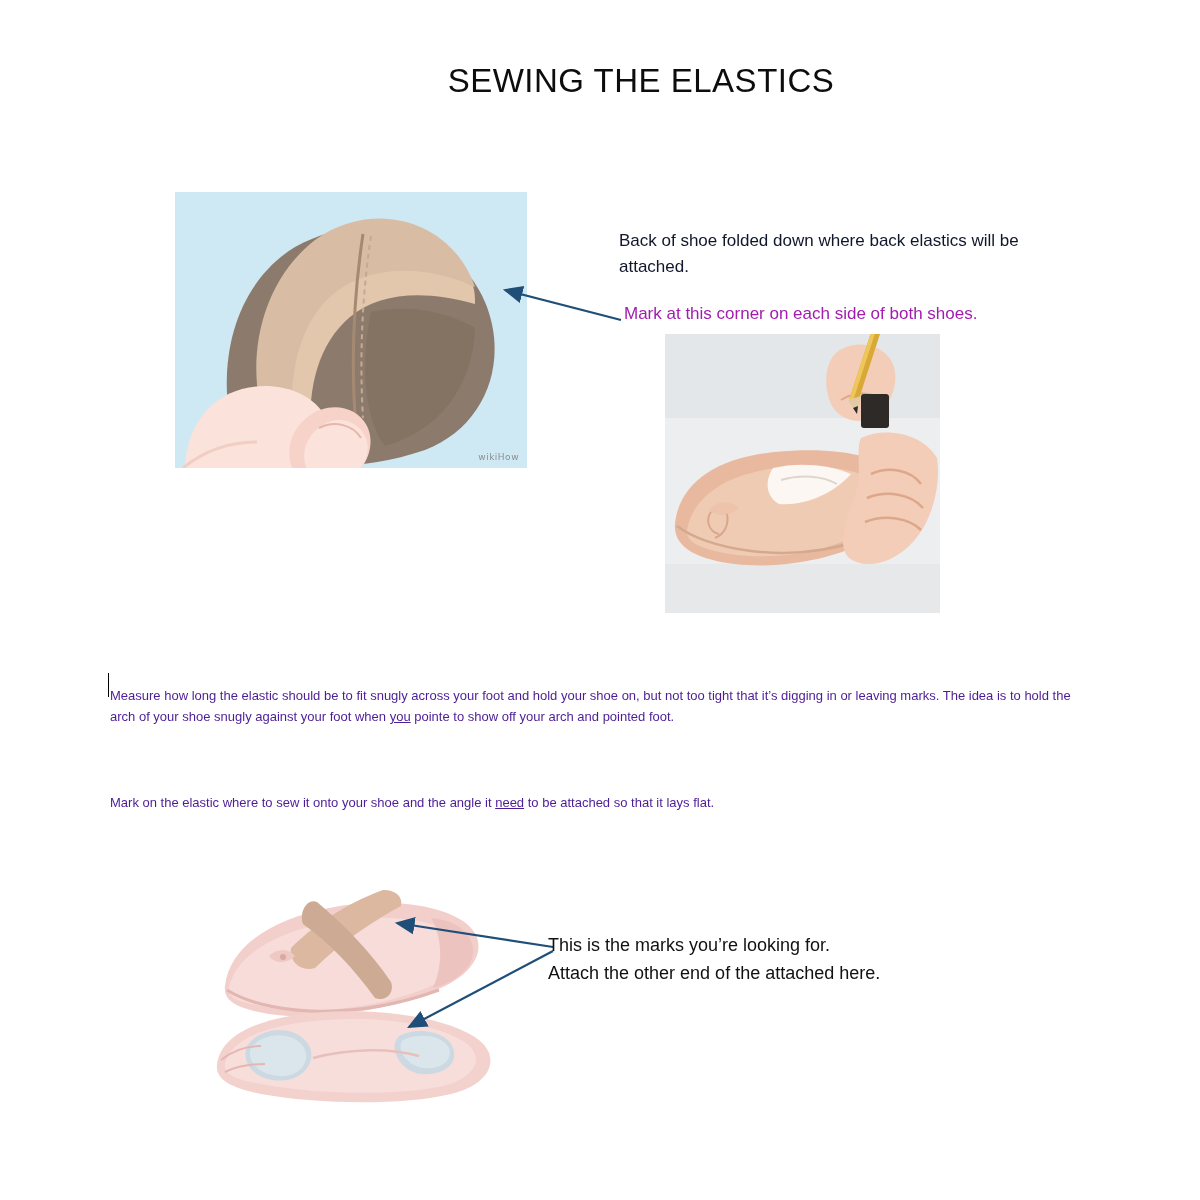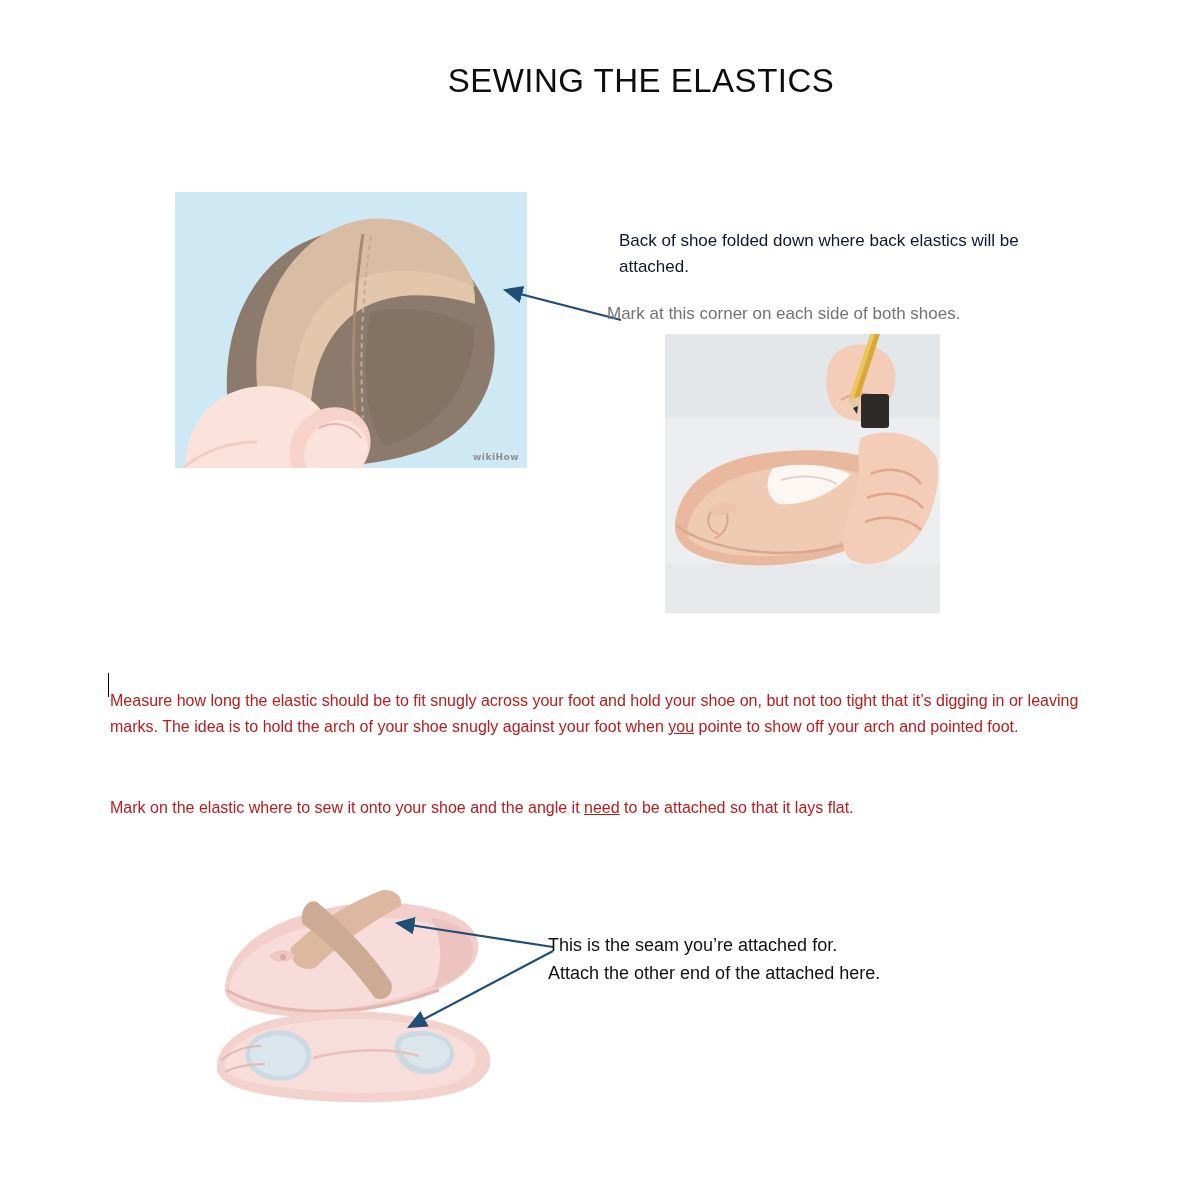--- a/index.html
+++ b/index.html
@@ -36,21 +36,20 @@
 
   
   .fig-heel {
     position: absolute;
     left: 175px;
     top: 192px;
     width: 352px;
     height: 276px;
     background: #cfe9f4;
     overflow: hidden;
-    font-weight: bold;
   }
   .heel-svg { display:block; width:100%; height:100%; }
   .wikihow {
     position: absolute;
     right: 8px;
     bottom: 6px;
     font-size: 9px;
     color: #8f8f8f;
     letter-spacing: 0.5px;
     font-family: "DejaVu Sans", sans-serif;
@@ -61,26 +60,26 @@
     position: absolute;
     left: 619px;
     top: 228px;
     width: 432px;
     font-size: 17px;
     line-height: 1.55;
     color: #0f172a;
   }
   .cap-2 {
     position: absolute;
-    left: 607px;
+    left: 624px;
     top: 301px;
     width: 432px;
     font-size: 17px;
     line-height: 1.55;
-    color: #737373;
+    color: #a21caf;
   }
 
   
   .arrow-1 {
     position: absolute;
     left: 495px;
     top: 280px;
     width: 130px;
     height: 50px;
   }
@@ -93,23 +92,23 @@
     width: 275px;
     height: 279px;
     overflow: hidden;
     background: #e9ecee;
   }
   .fig-pencil svg { display:block; width:100%; height:100%; }
 
   
   .para {
     position: absolute;
-    font-size: 16px;
+    font-size: 13px;
     line-height: 1.62;
-    color: #b91c1c;
+    color: #4c1d95;
   }
   .para-1 {
     left: 110px;
     top: 672px;
     width: 975px;
   }
   .para-2 {
     left: 110px;
     top: 779px;
     width: 975px;
@@ -271,17 +270,17 @@
     <defs>
       <marker id="ah2" markerWidth="10" markerHeight="10" refX="8" refY="4" orient="auto">
         <path d="M0,0 L9,4 L0,8 z" fill="#1f4e79"></path>
       </marker>
     </defs>
     <line x1="168" y1="42" x2="12" y2="18" stroke="#1f4e79" stroke-width="2.2" marker-end="url(#ah2)"></line>
     <line x1="168" y1="46" x2="24" y2="122" stroke="#1f4e79" stroke-width="2.2" marker-end="url(#ah2)"></line>
   </svg>
 
   <div class="cap-3">
-    <div>This is the seam you’re attached for.</div>
+    <div>This is the marks you’re looking for.</div>
     <div>Attach the other end of the attached here.</div>
   </div>
 
 </div>
 
 </body></html>

